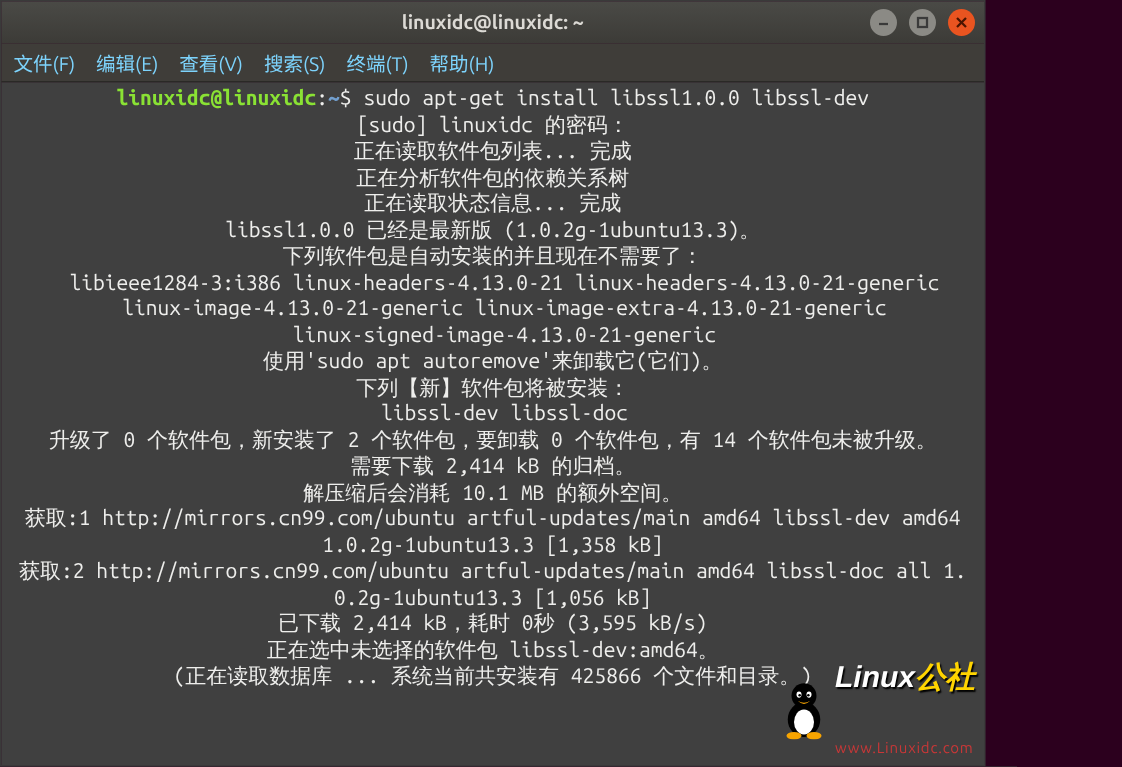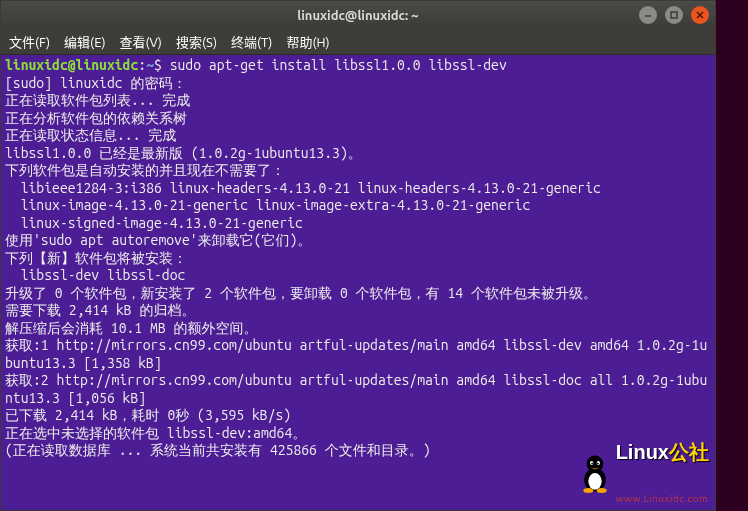--- a/index.html
+++ b/index.html
@@ -6,21 +6,21 @@
   body {
     width: 748px;
     height: 511px;
     font-family: "Ubuntu", "Noto Sans CJK SC", sans-serif;
     font-size: 13px;
     background: #2c001e;
     overflow: hidden;
     position: relative;
   }
   .window {
-    width: 716px;
+    width: 657px;
     height: 511px;
     border: 1px solid #3a3a3a;
     background: #300a24;
     display: flex;
     flex-direction: column;
     position: relative;
   }
   .titlebar {
     height: 28px;
     background: linear-gradient(#4a4a46, #3c3b37);
@@ -55,36 +55,37 @@
   }
   .win-btn.min, .win-btn.max { background: #8b8a85; }
   .win-btn.close { background: #e95420; color: #4a1400; }
   .menubar {
     height: 26px;
     background: #3f3d39;
     display: flex;
     align-items: center;
     padding: 0 8px;
     gap: 14px;
-    color: #ffffff;
+    color: #7dd3fc;
     font-size: 13px;
     border-bottom: 1px solid #2a2926;
   }
   .menu-item { cursor: pointer; }
   .terminal {
     flex: 1;
-    background: #4c1d95;
+    background: #404040;
     color: #eeeeec;
     font-family: "Ubuntu Mono", "DejaVu Sans Mono", monospace;
     font-size: 14px;
     line-height: 1.25;
     padding: 2px 4px;
     white-space: pre-wrap;
     word-break: break-all;
     overflow: hidden;
+    text-align: center;
   }
   .prompt-user { color: #8ae234; font-weight: bold; }
   .prompt-path { color: #729fcf; font-weight: bold; }
   .watermark {
     position: absolute;
     right: 6px;
     bottom: 6px;
     display: flex;
     align-items: center;
     gap: 4px;
@@ -96,20 +97,21 @@
   }
   .wm-text {
     display: flex;
     flex-direction: column;
     line-height: 1;
   }
   .wm-main {
     font-family: sans-serif;
     font-size: 20px;
     font-weight: bold;
+    font-style: italic;
     color: #fff;
     text-shadow: 1px 1px 1px #000;
   }
   .wm-main .cn { color: #ffd400; }
   .wm-sub {
     font-size: 10px;
     color: #c83737;
     letter-spacing: 0.5px;
     margin-top: 32px;
   }

